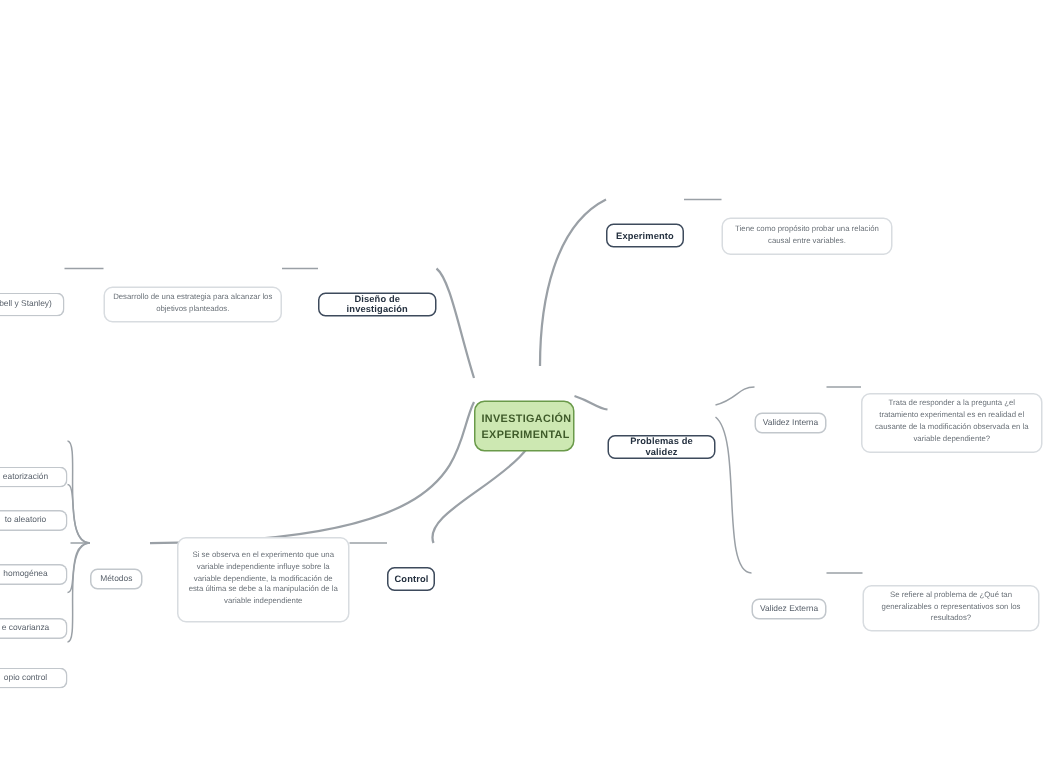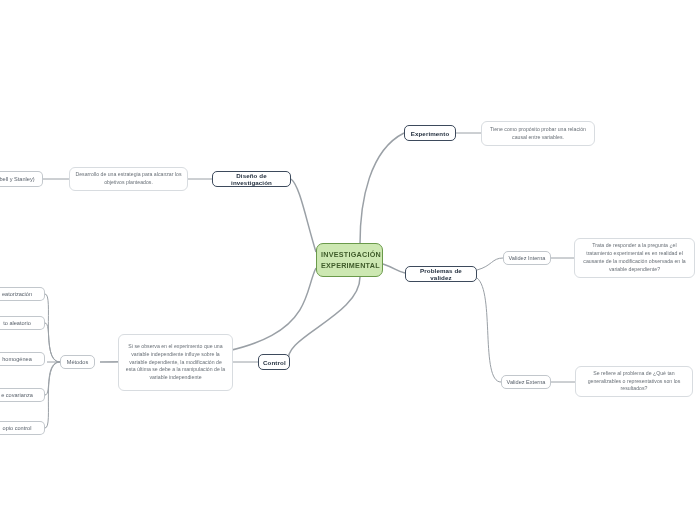--- a/index.html
+++ b/index.html
@@ -24,20 +24,21 @@
   }
   .node {
     position: absolute;
     box-sizing: border-box;
     display: flex;
     align-items: center;
     justify-content: center;
     text-align: center;
     background: #ffffff;
     z-index: 2;
+    margin-top: 24px;
   }
   
   .node.root {
     background: #cde8b2;
     border: 1.6px solid #6a9a4a;
     border-radius: 7px;
     color: #3f5b2a;
     font-size: 7.2px;
     font-weight: bold;
     letter-spacing: 0.25px;

